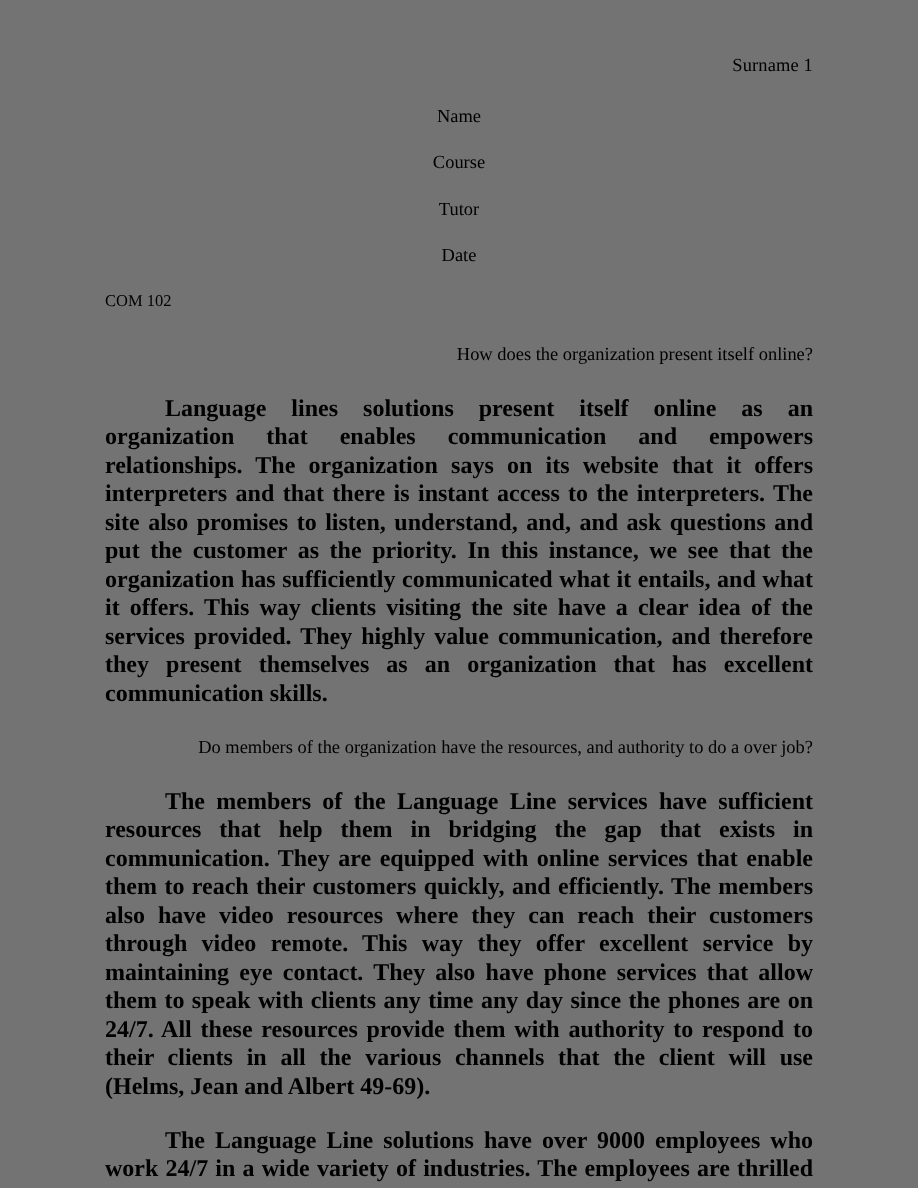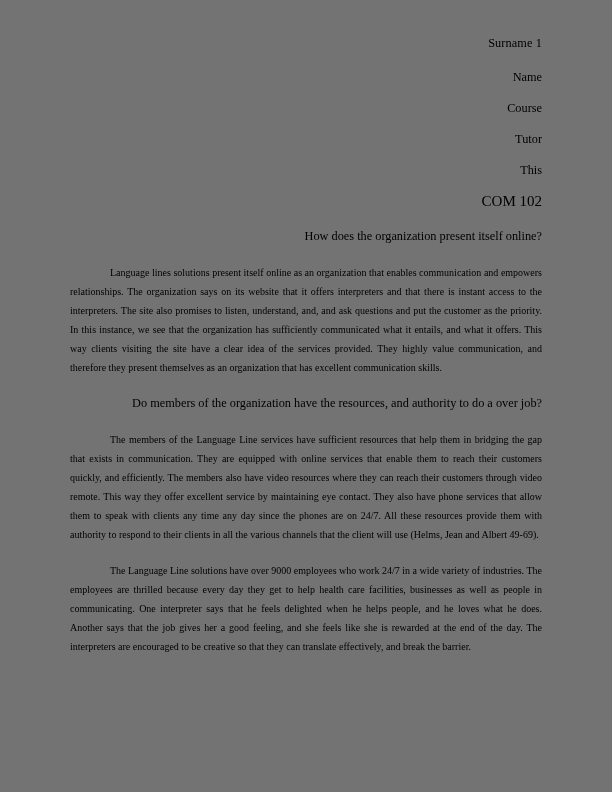--- a/index.html
+++ b/index.html
@@ -31,60 +31,61 @@
   .body-block {
     position: absolute;
     left: 70px;
     top: 70px;
     width: 472px;
   }
   .heading-line {
     font-size: 12.3px;
     line-height: 15px;
     margin: 0 0 16px 0;
-    text-align: right;
+    text-align: center;
   }
   .doc-title {
-    font-size: 15px;
+    font-size: 11px;
     line-height: 15px;
-    text-align: right;
+    text-align: left;
     margin: 14px 0 18px 0;
   }
   .question {
     font-size: 12.3px;
     line-height: 19px;
     text-align: right;
     text-indent: 40px;
     margin: 0 0 17px 0;
   }
   .para {
-    font-size: 10px;
+    font-size: 16px;
     line-height: 19px;
     text-align: justify;
     text-justify: inter-word;
     text-indent: 40px;
     margin: 0 0 17px 0;
+    font-weight: bold;
   }
   .para:last-child, .question:last-child {
     margin-bottom: 0;
   }
 </style>
 </head>
 <body>
 
 <div class="page">
 
   <div class="running-head">Surname 1</div>
 
   <div class="body-block">
 
     <div class="heading-line">Name</div>
     <div class="heading-line">Course</div>
     <div class="heading-line">Tutor</div>
-    <div class="heading-line">This</div>
+    <div class="heading-line">Date</div>
 
     <div class="doc-title">COM 102</div>
 
     <div id="content-container">
         <p class="question">How does the organization present itself online?</p>
         <p class="para">Language lines solutions present itself online as an organization that enables communication and empowers relationships. The organization says on its website that it offers interpreters and that there is instant access to the interpreters. The site also promises to listen, understand, and, and ask questions and put the customer as the priority. In this instance, we see that the organization has sufficiently communicated what it entails, and what it offers. This way clients visiting the site have a clear idea of the services provided. They highly value communication, and therefore they present themselves as an organization that has excellent communication skills.</p>
         <p class="question">Do members of the organization have the resources, and authority to do a over job?</p>
         <p class="para">The members of the Language Line services have sufficient resources that help them in bridging the gap that exists in communication. They are equipped with online services that enable them to reach their customers quickly, and efficiently. The members also have video resources where they can reach their customers through video remote. This way they offer excellent service by maintaining eye contact. They also have phone services that allow them to speak with clients any time any day since the phones are on 24/7. All these resources provide them with authority to respond to their clients in all the various channels that the client will use (Helms, Jean and Albert 49-69).</p>
         <p class="para">The Language Line solutions have over 9000 employees who work 24/7 in a wide variety of industries. The employees are thrilled because every day they get to help health care facilities, businesses as well as people in communicating. One interpreter says that he feels delighted when he helps people, and he loves what he does. Another says that the job gives her a good feeling, and she feels like she is rewarded at the end of the day. The interpreters are encouraged to be creative so that they can translate effectively, and break the barrier.</p>
       </div>

